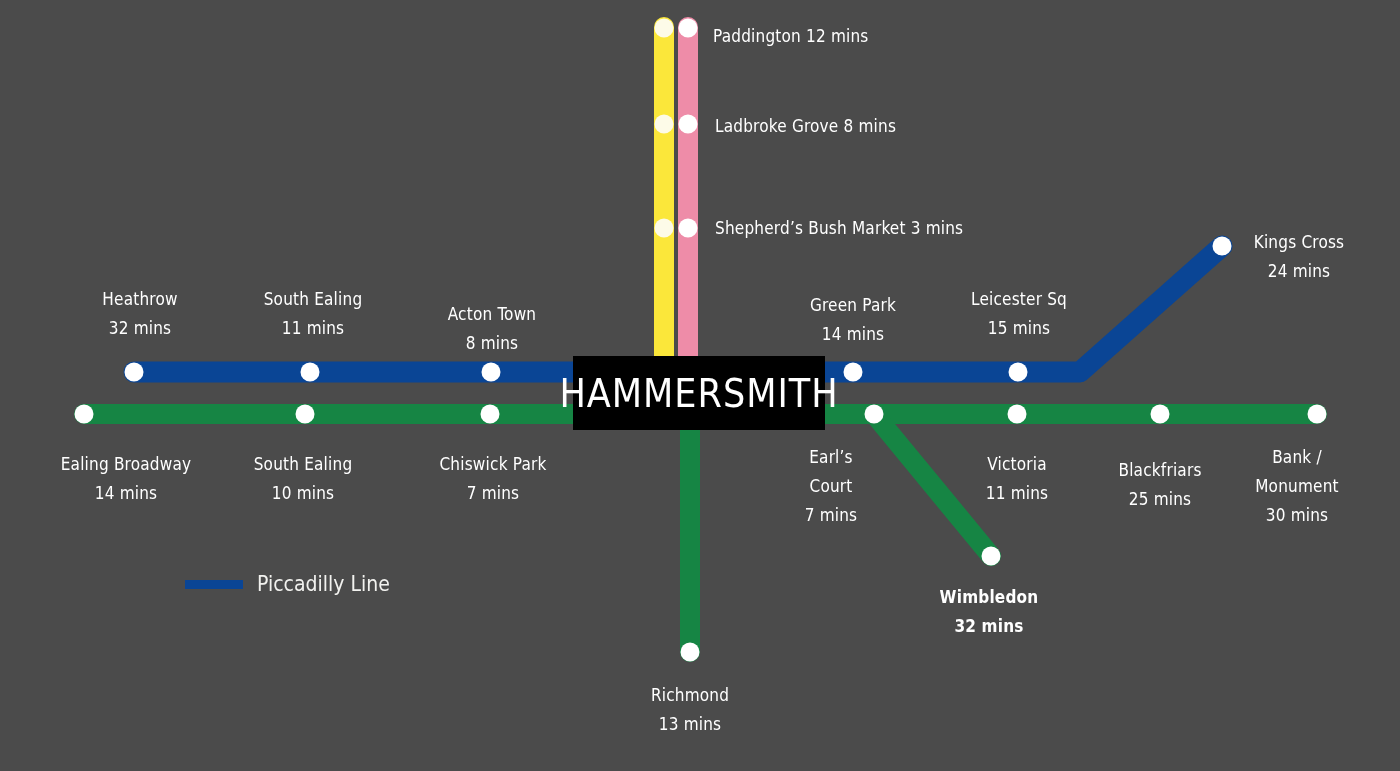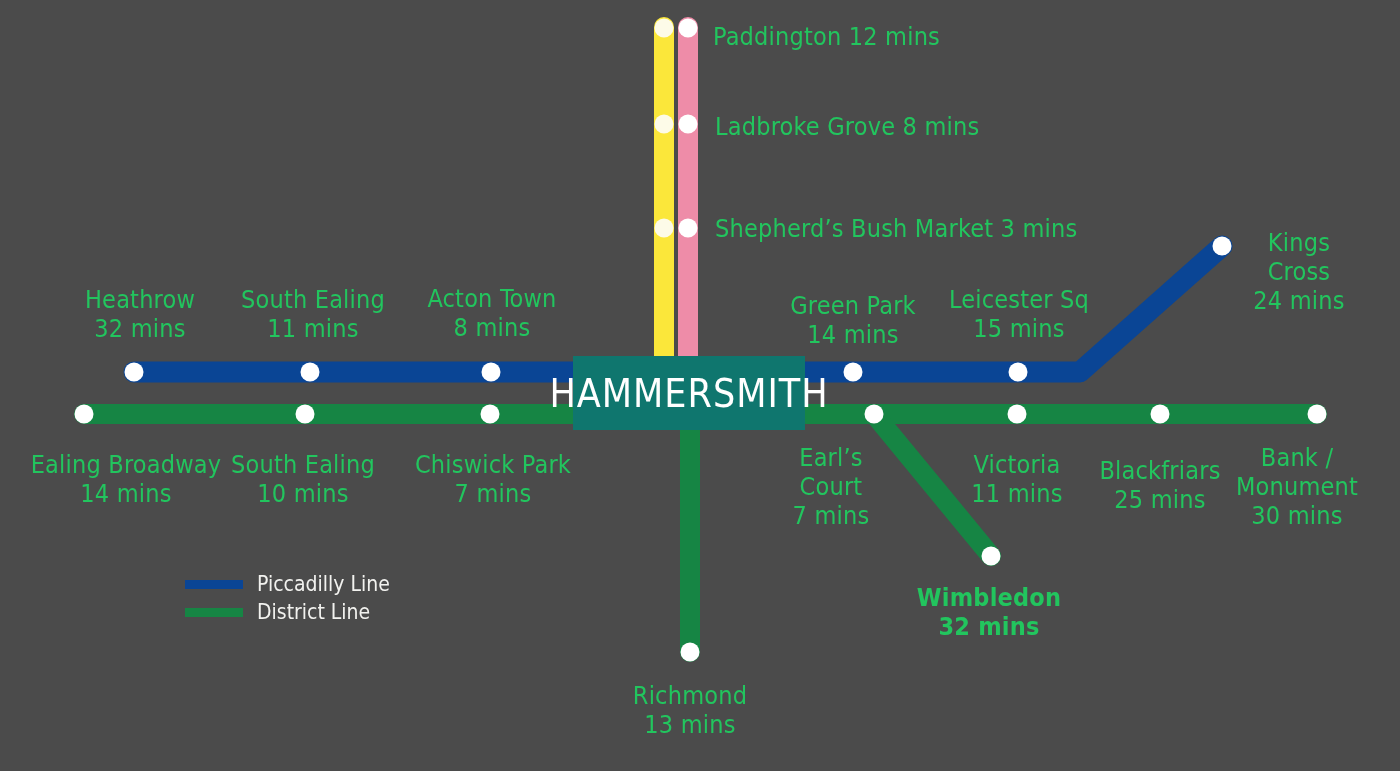--- a/index.html
+++ b/index.html
@@ -6,35 +6,35 @@
   body{
     width:1400px;height:771px;
     background:#4b4b4b;
     font-family:"DejaVu Sans Condensed","Liberation Sans",sans-serif;
     overflow:hidden;
     position:relative;
   }
   #map{position:absolute;inset:0;width:1400px;height:771px;}
   .lbl{
     position:absolute;
-    color:#22c55e;
+    color:#ffffff;
     font-family:"DejaVu Sans Condensed","Liberation Sans",sans-serif;
-    font-size:25px;
+    font-size:17px;
     line-height:29px;
     font-weight:400;
     white-space:pre-line;
     letter-spacing:0.2px;
     transform:translateX(-50%);
     text-align:center;
   }
   .lbl.left-anchor{transform:none;text-align:left;}
   .hub{
     position:absolute;
-    left:573px;top:356px;width:232px;height:74px;
-    background:#0f766e;
+    left:573px;top:356px;width:252px;height:74px;
+    background:#000000;
     display:flex;align-items:center;justify-content:center;
   }
   .hub span{
     color:#ffffff;
     font-family:"DejaVu Sans Condensed","Liberation Sans",sans-serif;
     font-size:39px;
     letter-spacing:1px;
     font-weight:400;
   }
   .legend{position:absolute;left:185px;top:570px;}
@@ -98,21 +98,21 @@
 </div>
 
 <div class="lbl left-anchor" style="left:713px;top:22px;">Paddington 12 mins</div>
 <div class="lbl left-anchor" style="left:715px;top:112px;">Ladbroke Grove 8 mins</div>
 <div class="lbl left-anchor" style="left:715px;top:214px;">Shepherd’s Bush Market 3 mins</div>
 
 <div class="lbl" style="left:140px;top:285px;">Heathrow
 32 mins</div>
 <div class="lbl" style="left:313px;top:285px;">South Ealing
 11 mins</div>
-<div class="lbl" style="left:492px;top:284px;">Acton Town
+<div class="lbl" style="left:492px;top:300px;">Acton Town
 8 mins</div>
 <div class="lbl" style="left:853px;top:291px;">Green Park
 14 mins</div>
 <div class="lbl" style="left:1019px;top:285px;">Leicester Sq
 15 mins</div>
 <div class="lbl" style="left:1299px;top:228px;">Kings Cross
 24 mins</div>
 
 <div class="lbl" style="left:126px;top:450px;">Ealing Broadway
 14 mins</div>
@@ -133,17 +133,13 @@
 <div class="lbl" style="left:989px;top:583px;font-weight:bold;">Wimbledon
 32 mins</div>
 <div class="lbl" style="left:690px;top:681px;">Richmond
 13 mins</div>
 
 <div class="legend">
   <div class="legend-row">
     <span class="legend-swatch" style="background:#0a4595"></span>
     <span class="legend-text">Piccadilly Line</span>
   </div>
-  <div class="legend-row">
-    <span class="legend-swatch" style="background:#168544"></span>
-    <span class="legend-text">District Line</span>
-  </div>
 </div>
 
 </body></html>

